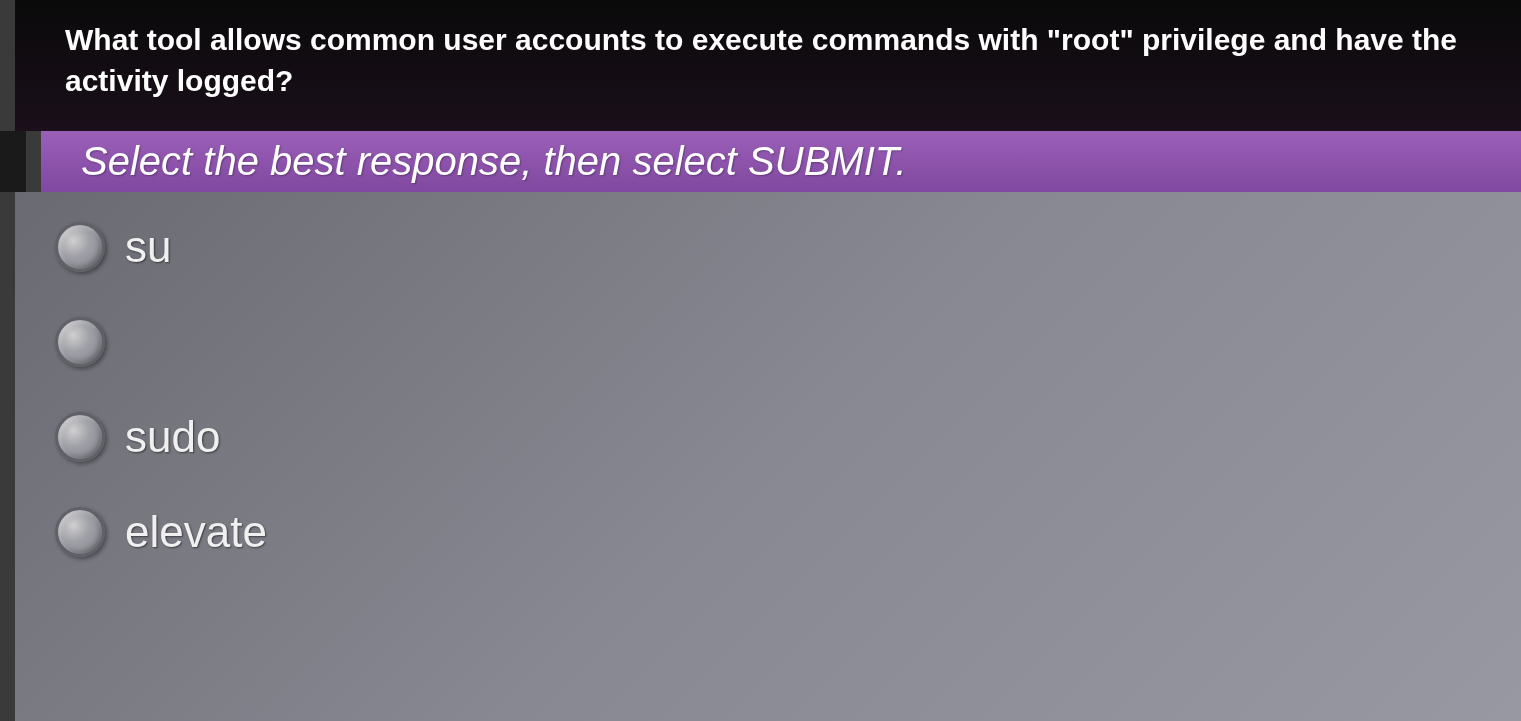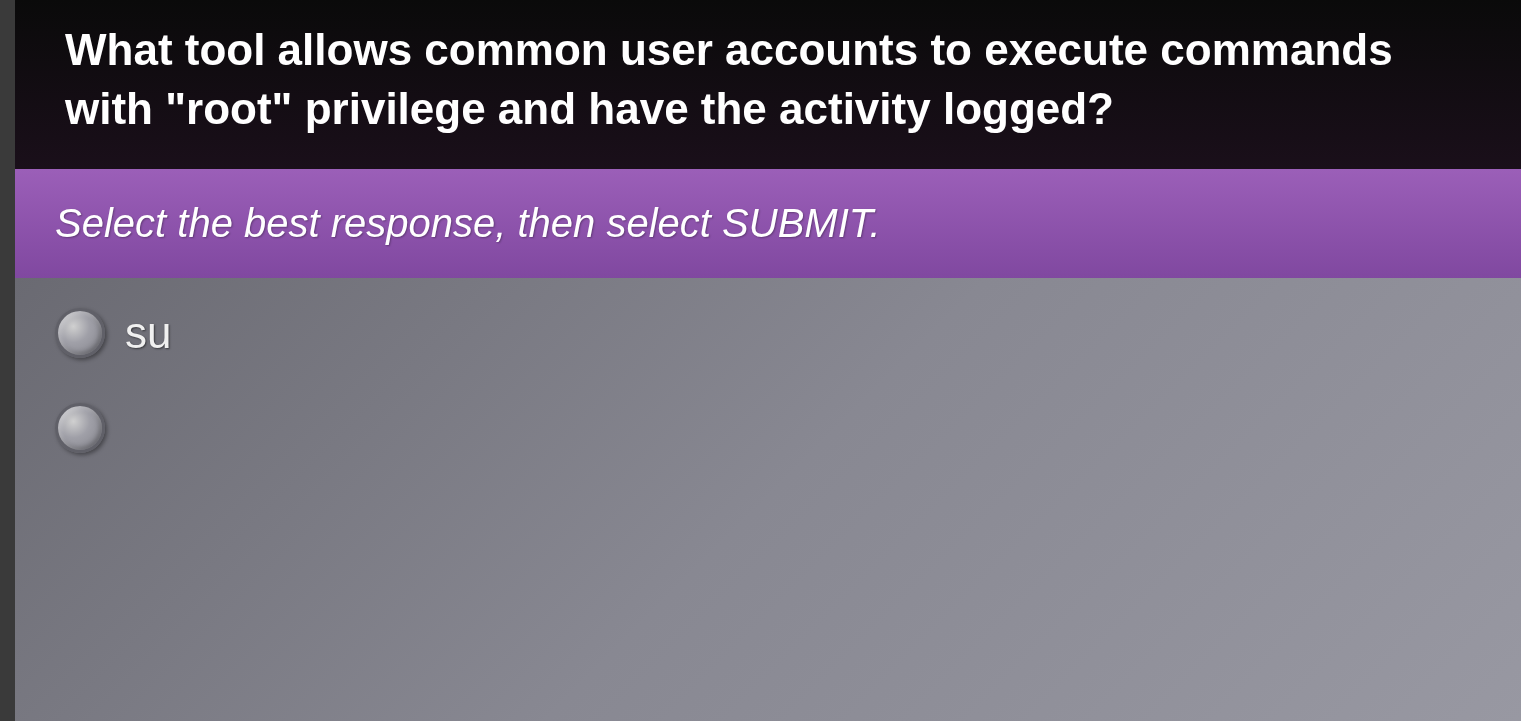--- a/index.html
+++ b/index.html
@@ -20,35 +20,36 @@
       width: 100%;
       height: 100%;
       display: flex;
       flex-direction: column;
     }
     
     .question-header {
       background: linear-gradient(to bottom, #0a0a0a 0%, #1a0f1a 100%);
       padding: 20px 50px 30px 50px;
       color: #ffffff;
-      font-size: 44px;
+      font-size: 30px;
       font-weight: bold;
       line-height: 1.35;
       border-left: 15px solid #3a3a3a;
     }
     
     .instruction-bar {
       background: linear-gradient(to bottom, #9b5fb8 0%, #8048a0 100%);
-      padding: 32px 40px;
+      padding: 8px 40px;
       color: #ffffff;
       font-size: 40px;
       font-style: italic;
       font-weight: 500;
       border-left: 15px solid #3a3a3a;
       text-shadow: 1px 1px 2px rgba(0,0,0,0.3);
+      margin-left: 26px;
     }
     
     .options-area {
       flex: 1;
       background: linear-gradient(135deg, #6a6a72 0%, #888892 50%, #9898a2 100%);
       padding: 30px 40px;
       border-left: 15px solid #3a3a3a;
     }
     
     .option-row {
@@ -93,17 +94,25 @@
 
     <div class="option-row">
       <div class="radio-circle"></div>
       <span class="option-label">su</span>
     </div>
 
     <div class="option-row">
       <div class="radio-circle"></div>
     </div>
 
+    <div class="option-row">
+      <div class="radio-circle"></div>
+      <span class="option-label">sudo</span>
+    </div>
 
+    <div class="option-row">
+      <div class="radio-circle"></div>
+      <span class="option-label">elevate</span>
+    </div>
 
   </div>
 
 </div>
 
 </body></html>

